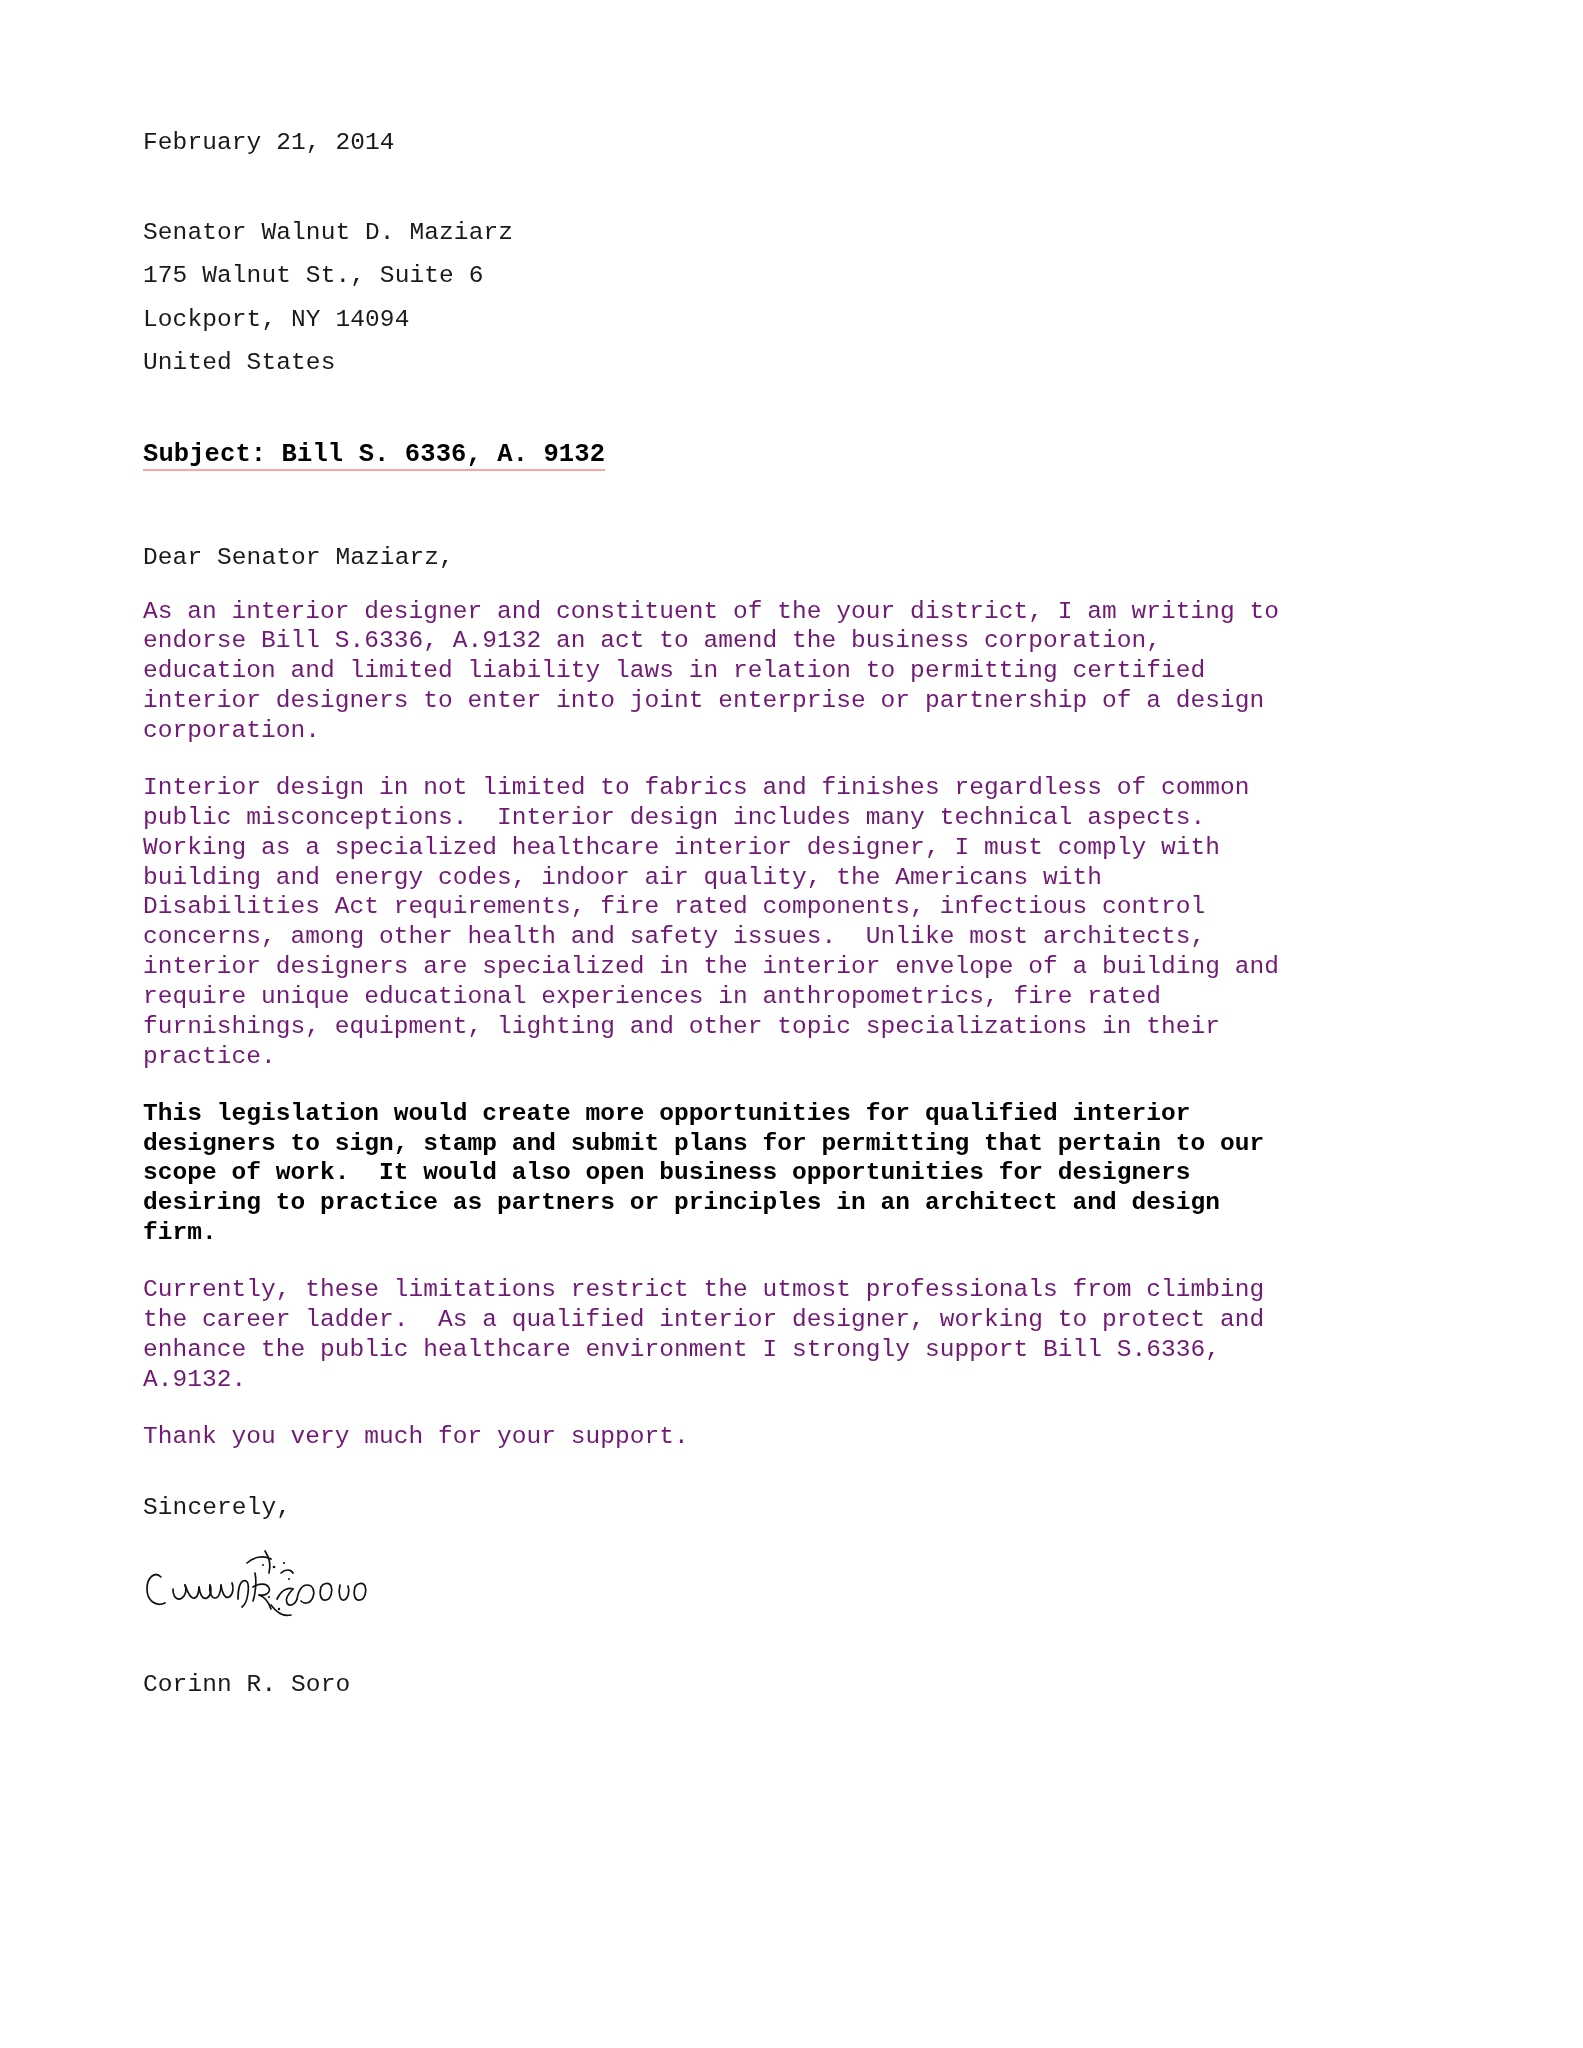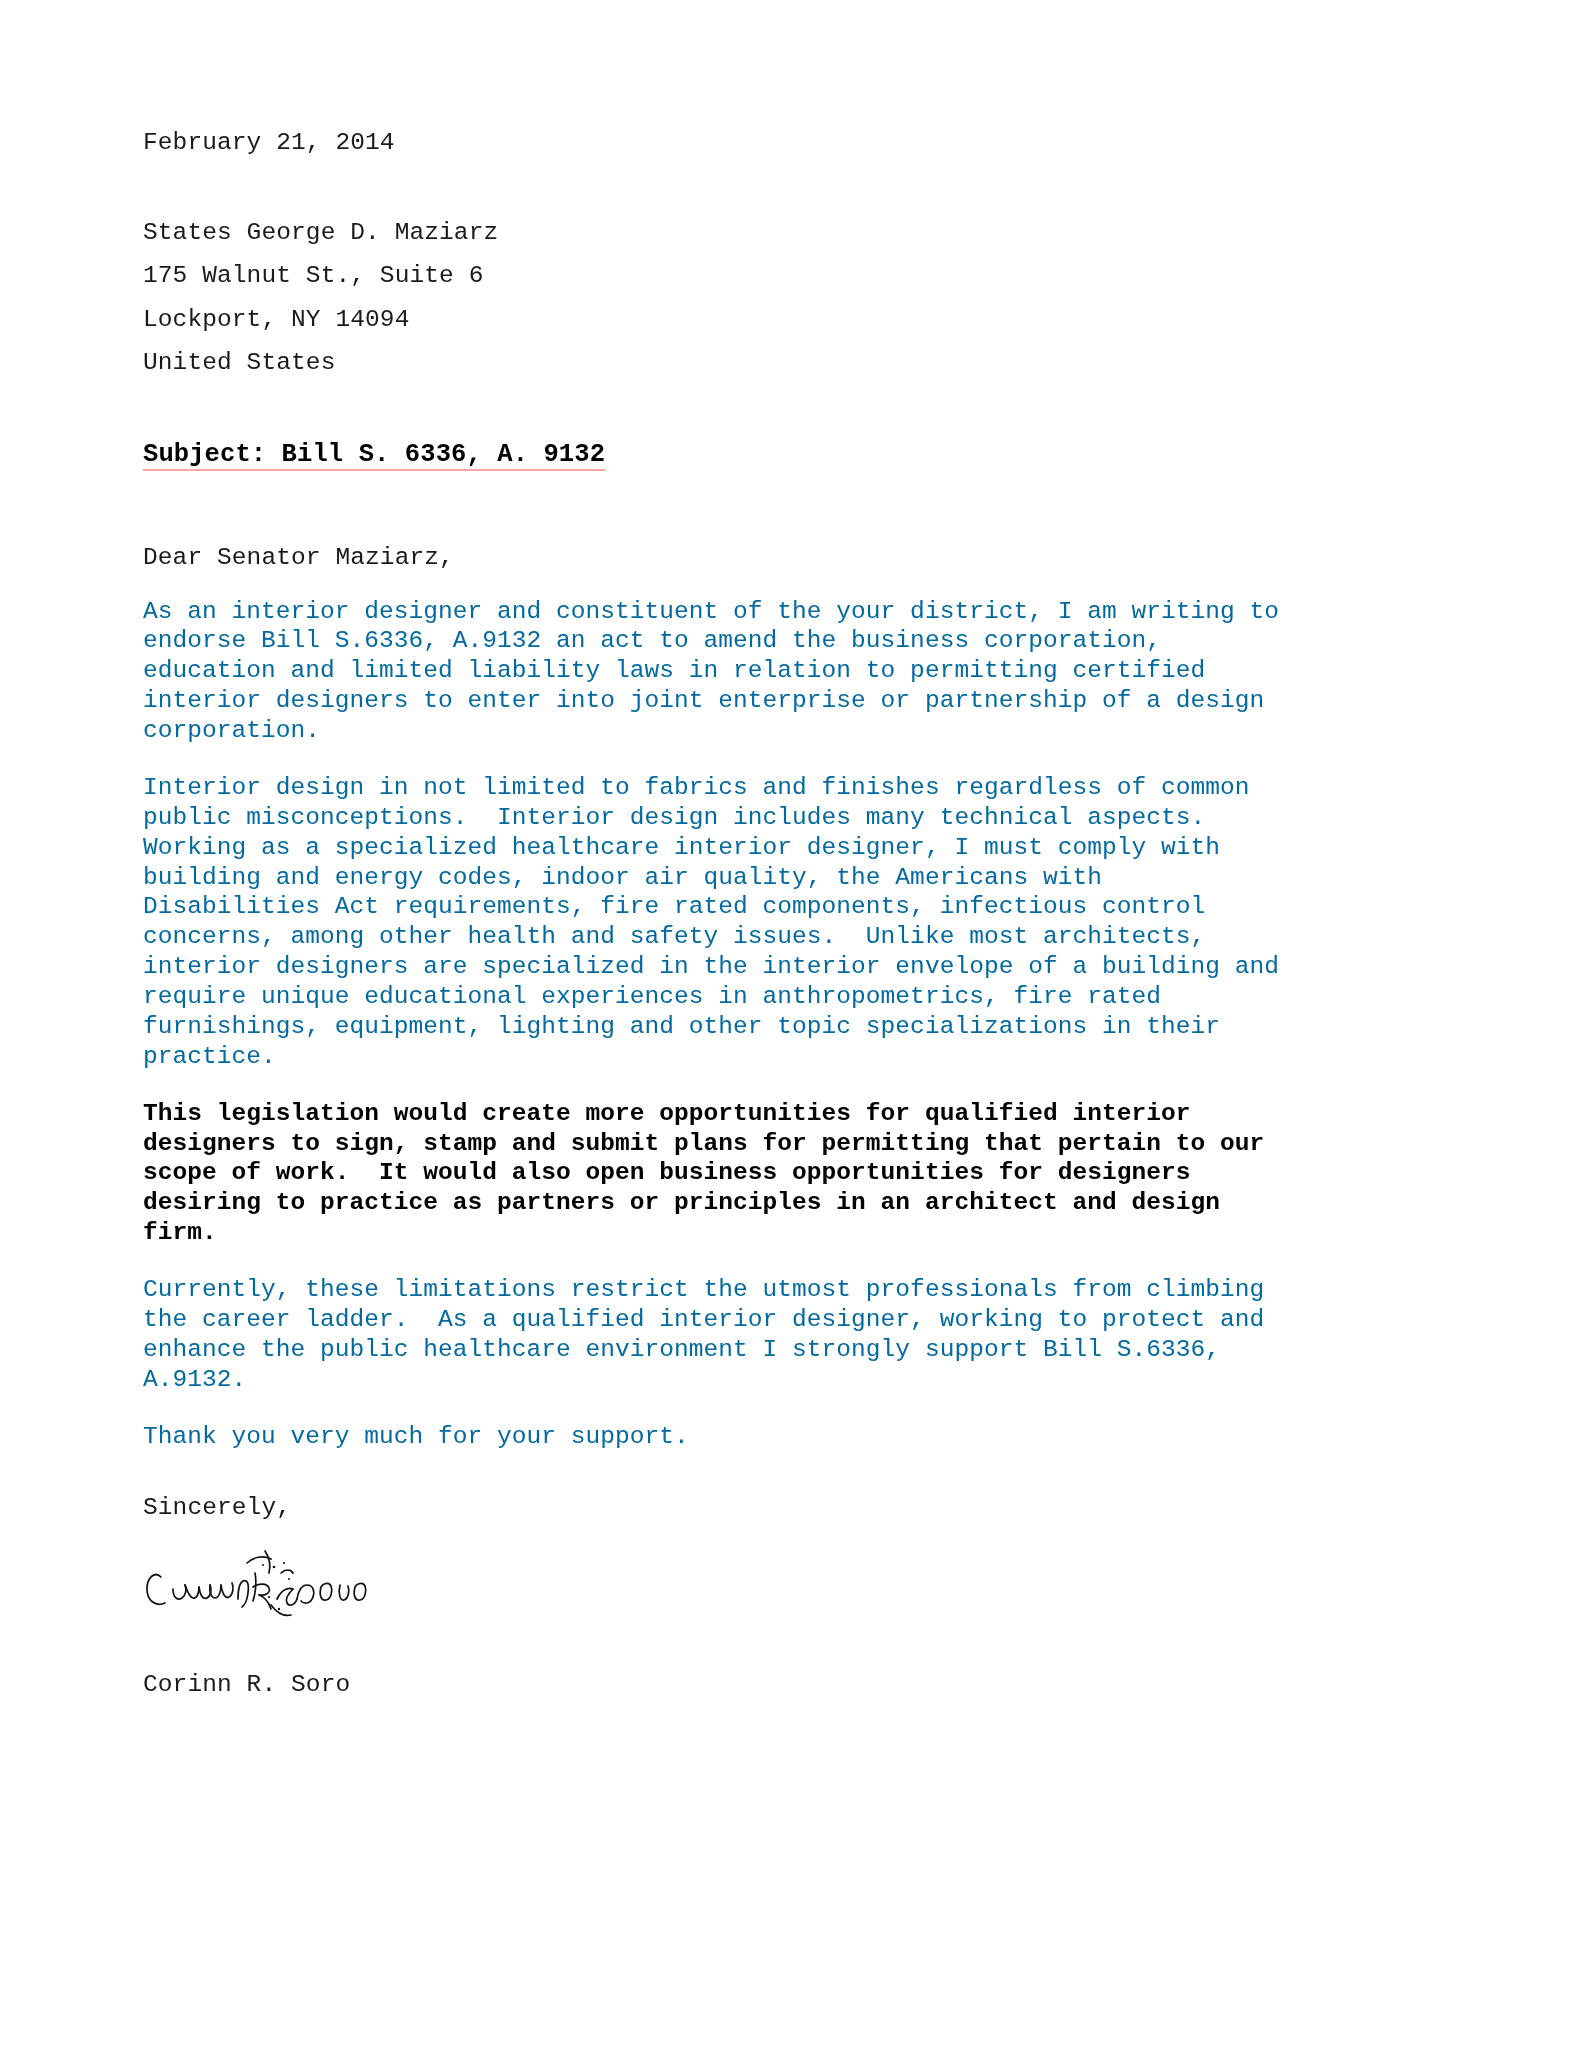--- a/index.html
+++ b/index.html
@@ -65,21 +65,21 @@
     margin-top: 75px;
     font-size: 24.5px;
     line-height: 1.0;
     color: #1a1a1a;
     letter-spacing: 0.1px;
   }
 
   .para {
     font-size: 24.5px;
     line-height: 1.22;
-    color: #0369a1;
+    color: #701a75;
     margin: 27px 0 0 0;
     text-align: left;
     white-space: pre-wrap;
     letter-spacing: 0.05px;
   }
   .para.bold {
     font-weight: bold;
     color: #000000;
   }
   .para.first { margin-top: 26px; }
@@ -112,21 +112,21 @@
 </style>
 </head>
 <body>
 
 <div class="page">
   <div class="letter">
 
     <div class="date-line">February 21, 2014</div>
 
     <div class="addr-block">
-      <div class="addr-line">States George D. Maziarz</div>
+      <div class="addr-line">Senator Walnut D. Maziarz</div>
       <div class="addr-line">175 Walnut St., Suite 6</div>
       <div class="addr-line">Lockport, NY 14094</div>
       <div class="addr-line">United States</div>
     </div>
 
     <div class="subject-wrap">
       <span class="subject">Subject: Bill S. 6336, A. 9132</span>
     </div>
 
     <div class="salutation">Dear Senator Maziarz,</div>

